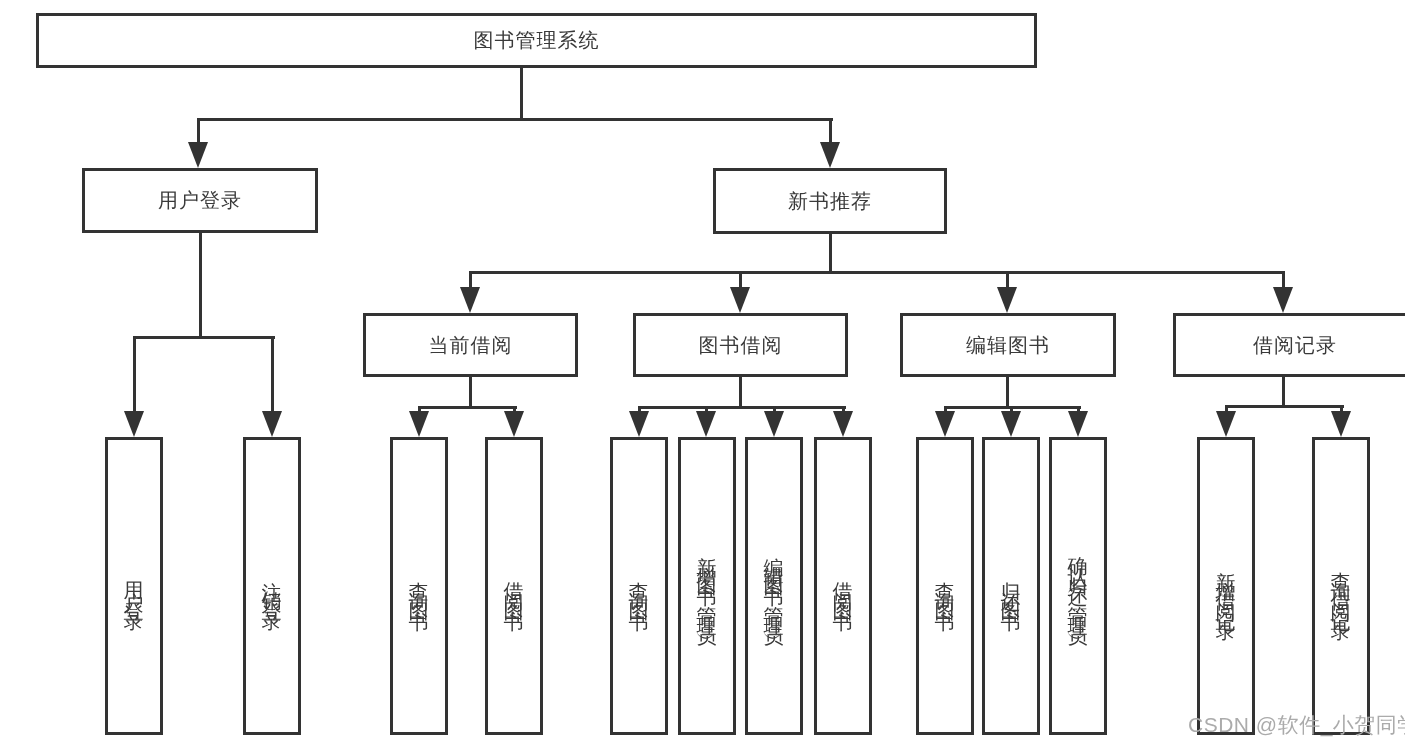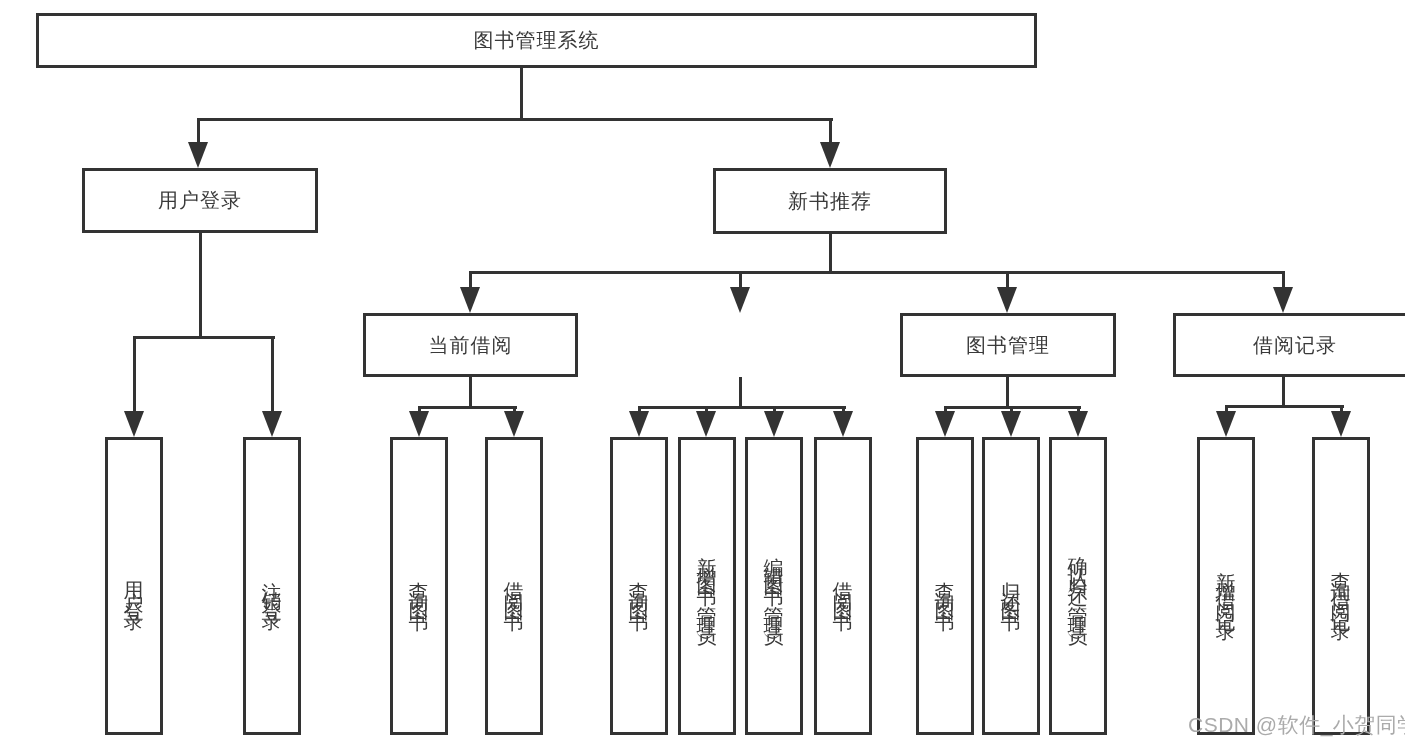--- a/index.html
+++ b/index.html
@@ -56,22 +56,25 @@
   <div class="vl" style="left:1006px;top:271px;height:20px"></div>
   <div class="vl" style="left:1282px;top:271px;height:20px"></div>
   <div class="arrow" style="left:460px;top:287px"></div>
   <div class="arrow" style="left:730px;top:287px"></div>
   <div class="arrow" style="left:997px;top:287px"></div>
   <div class="arrow" style="left:1273px;top:287px"></div>
 
   <div class="box" style="left:363px;top:313px;width:215px;height:64px">
     <span>当前借阅</span>
   </div>
+  <div class="box" style="left:633px;top:313px;width:215px;height:64px">
+    <span>图书借阅</span>
+  </div>
   <div class="box" style="left:900px;top:313px;width:216px;height:64px">
-    <span>图书管理</span>
+    <span>编辑图书</span>
   </div>
   <div class="box" style="left:1173px;top:313px;width:244px;height:64px">
     <span>借阅记录</span>
   </div>
 
   <div class="vl" style="left:469px;top:377px;height:32px"></div>
   <div class="hl" style="left:418px;top:406px;width:99px"></div>
   <div class="vl" style="left:418px;top:406px;height:10px"></div>
   <div class="vl" style="left:513px;top:406px;height:10px"></div>
   <div class="arrow" style="left:409px;top:411px"></div>

